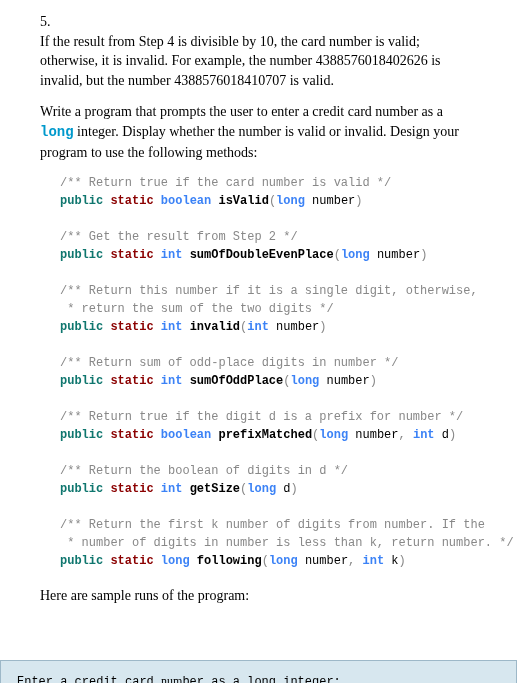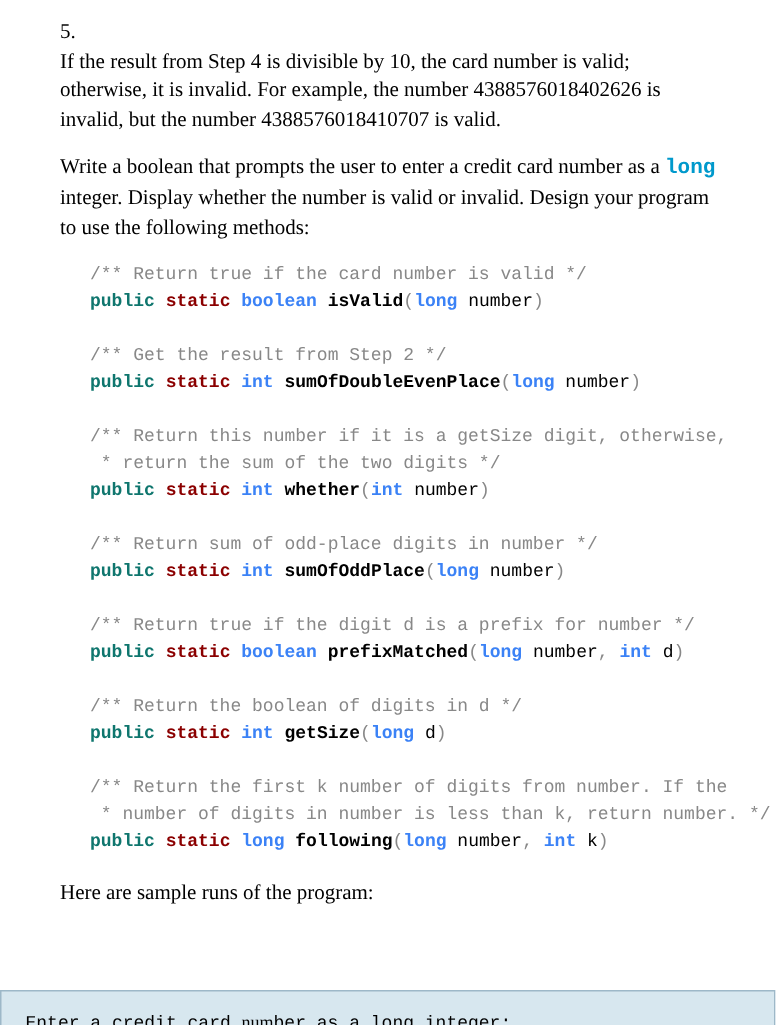--- a/index.html
+++ b/index.html
@@ -82,32 +82,32 @@
 <body>
 
 <div class="content">
 
   <div class="problem-text">
     <span class="problem-num">5.</span>
     <span class="problem-body">If the result from Step 4 is divisible by 10, the card number is valid; otherwise, it is invalid. For example, the number 4388576018402626 is invalid, but the number 4388576018410707 is valid.</span>
   </div>
 
   <div class="problem-text">
-    <span>Write a boolean that prompts the user to enter a credit card number as a </span><span class="long-keyword">long</span><span> integer. Display whether the number is valid or invalid. Design your program to use the following methods:</span>
+    <span>Write a program that prompts the user to enter a credit card number as a </span><span class="long-keyword">long</span><span> integer. Display whether the number is valid or invalid. Design your program to use the following methods:</span>
   </div>
 
   <div class="code-block"><span class="comment">/** Return true if the card number is valid */</span>
 <span class="kw-public">public</span> <span class="kw-static">static</span> <span class="kw-type">boolean</span> <span class="method-name">isValid</span>(<span class="kw-type">long</span> <span class="param">number</span>)
 
 <span class="comment">/** Get the result from Step 2 */</span>
 <span class="kw-public">public</span> <span class="kw-static">static</span> <span class="kw-type">int</span> <span class="method-name">sumOfDoubleEvenPlace</span>(<span class="kw-type">long</span> <span class="param">number</span>)
 
-<span class="comment">/** Return this number if it is a getSize digit, otherwise,</span>
+<span class="comment">/** Return this number if it is a single digit, otherwise,</span>
 <span class="comment"> * return the sum of the two digits */</span>
-<span class="kw-public">public</span> <span class="kw-static">static</span> <span class="kw-type">int</span> <span class="method-name">whether</span>(<span class="kw-type">int</span> <span class="param">number</span>)
+<span class="kw-public">public</span> <span class="kw-static">static</span> <span class="kw-type">int</span> <span class="method-name">invalid</span>(<span class="kw-type">int</span> <span class="param">number</span>)
 
 <span class="comment">/** Return sum of odd-place digits in number */</span>
 <span class="kw-public">public</span> <span class="kw-static">static</span> <span class="kw-type">int</span> <span class="method-name">sumOfOddPlace</span>(<span class="kw-type">long</span> <span class="param">number</span>)
 
 <span class="comment">/** Return true if the digit d is a prefix for number */</span>
 <span class="kw-public">public</span> <span class="kw-static">static</span> <span class="kw-type">boolean</span> <span class="method-name">prefixMatched</span>(<span class="kw-type">long</span> <span class="param">number</span>, <span class="kw-type">int</span> <span class="param">d</span>)
 
 <span class="comment">/** Return the boolean of digits in d */</span>
 <span class="kw-public">public</span> <span class="kw-static">static</span> <span class="kw-type">int</span> <span class="method-name">getSize</span>(<span class="kw-type">long</span> <span class="param">d</span>)
 

